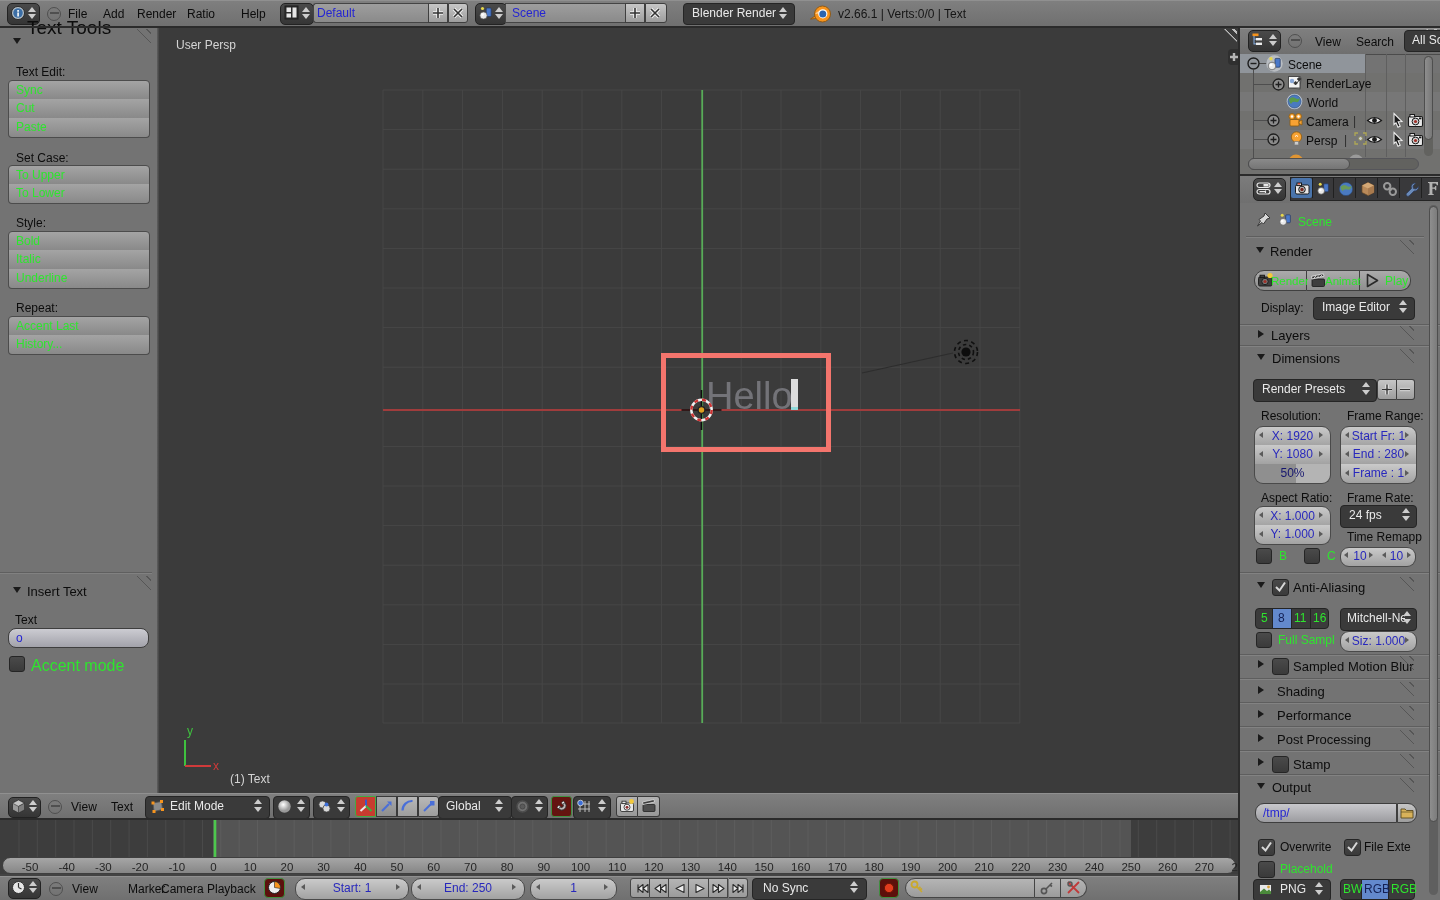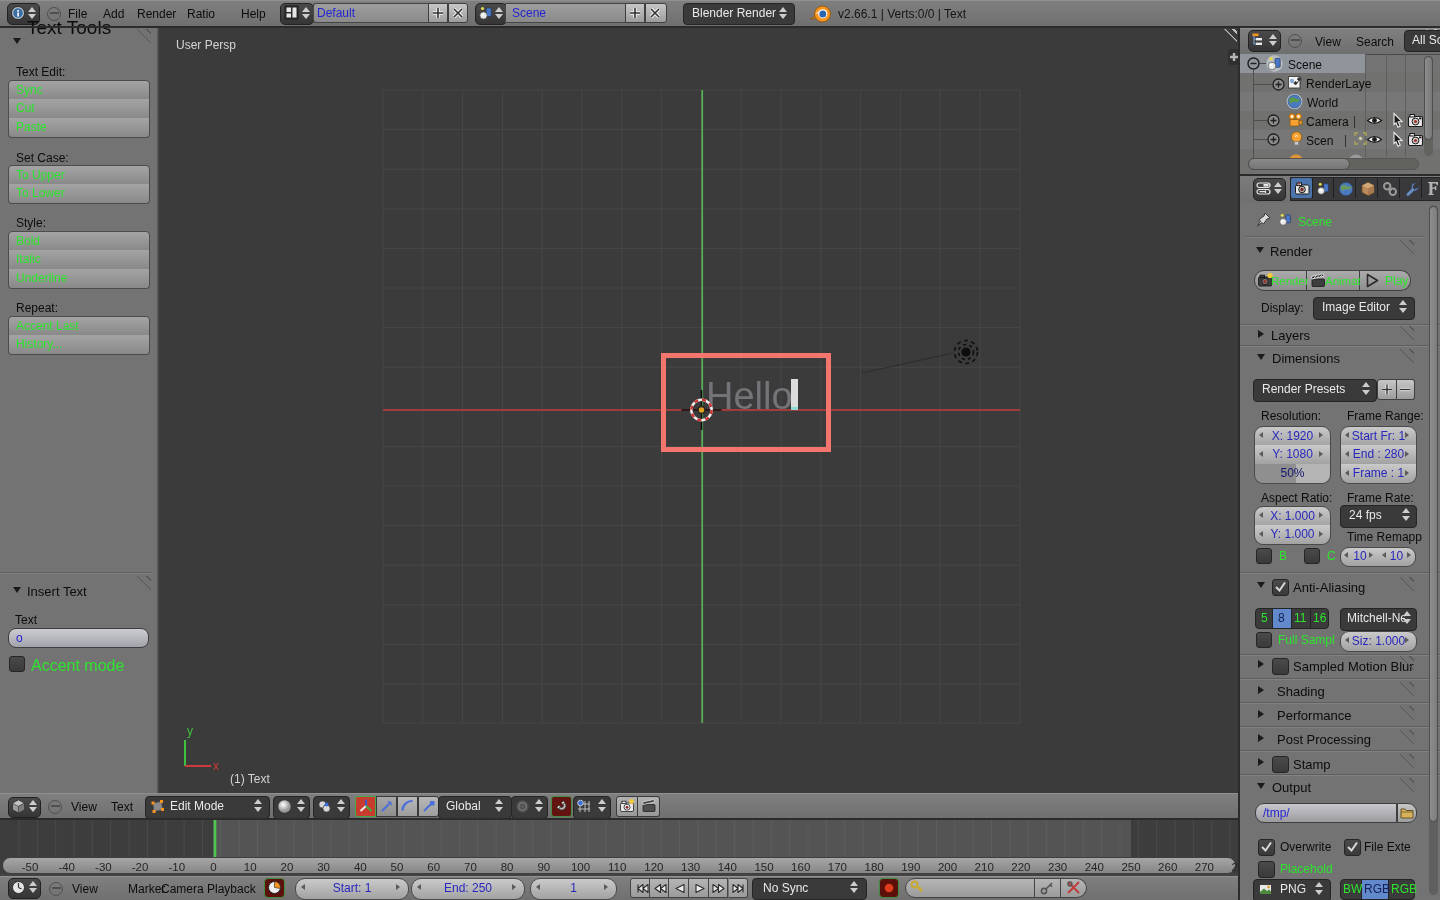--- a/index.html
+++ b/index.html
@@ -628,21 +628,21 @@
       </svg>
  <div class="a lbl" style="left:1306px;top:115px">Camera</div>
  <div class="a lbl" style="left:1353px;top:114px;color:#2e2e2e">|</div>
 
  <svg class="a" style="left:1289px;top:131px" width="15" height="17" viewBox="0 0 15 17">
   <circle cx="7.5" cy="6" r="5.2" fill="#f7a233" stroke="#8a5a10" stroke-width="0.8"></circle>
   <path d="M5.5 10.5 h4 v3.5 h-4 Z" fill="#e8e8e8" stroke="#777" stroke-width="0.7"></path>
   <path d="M5.5 12 h4 M5.5 13.3 h4" stroke="#999" stroke-width="0.6"></path>
   <path d="M6 5.5 Q7.5 3.5 9 5.5" stroke="#fff" stroke-width="1" fill="none"></path>
       </svg>
- <div class="a lbl" style="left:1306px;top:134px">Scen</div>
+ <div class="a lbl" style="left:1306px;top:134px">Persp</div>
  <div class="a lbl" style="left:1344px;top:133px;color:#2e2e2e">|</div>
  <svg class="a" style="left:1353px;top:131px" width="15" height="15" viewBox="0 0 15 15">
   <g stroke="#b0a855" stroke-width="1.3" fill="none">
    <path d="M2 5 V2 H5 M10 2 H13 V5 M13 10 V13 H10 M5 13 H2 V10"></path>
         </g>
   <circle cx="7.5" cy="7.5" r="2" fill="#cfcfcf" stroke="#8a8a5a"></circle>
       </svg>
 
  <svg class="a" style="left:1366px;top:112px" width="17" height="17" viewBox="0 0 17 17">
 <path d="M1.5 8.5 Q8.5 2.5 15.5 8.5 Q8.5 14.5 1.5 8.5 Z" fill="#ececec" stroke="#1a1a1a" stroke-width="1.2"></path>

